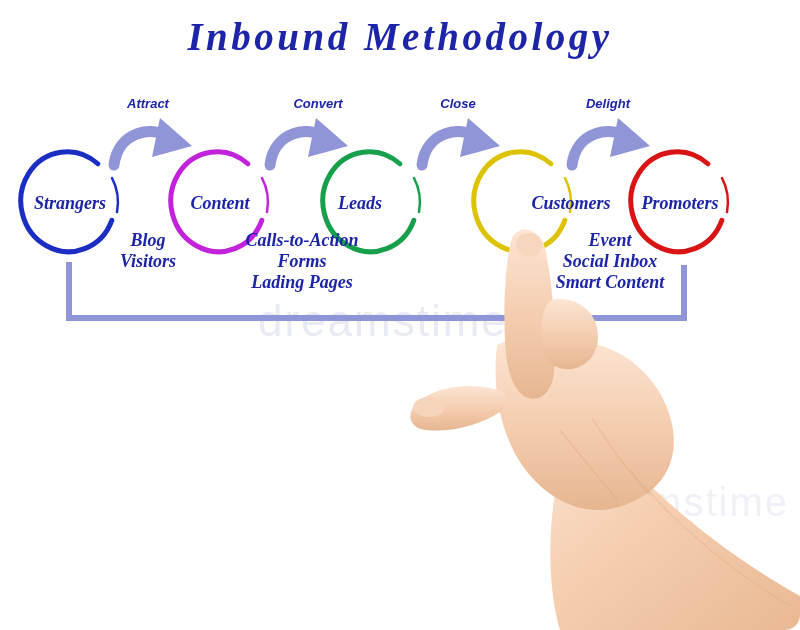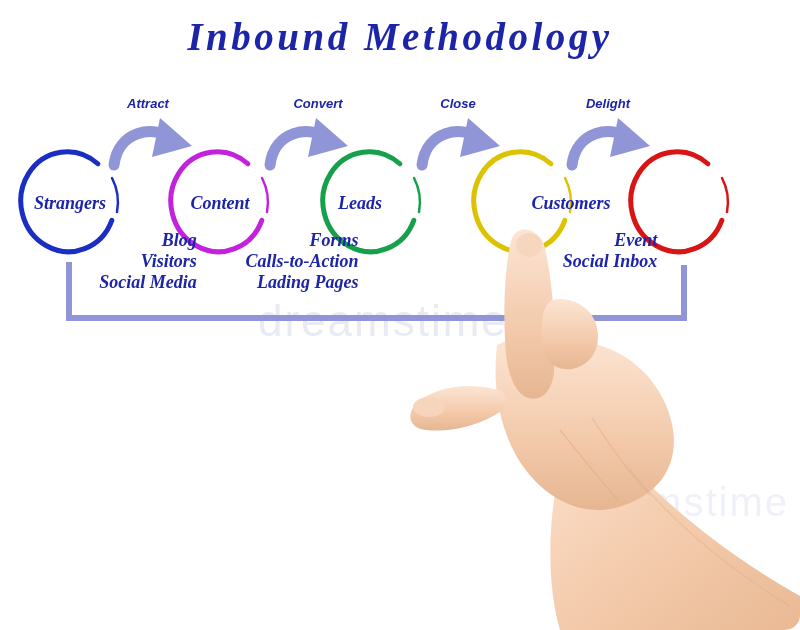--- a/index.html
+++ b/index.html
@@ -74,21 +74,21 @@
     font-family: "Liberation Serif", "DejaVu Serif", serif;
     font-style: italic;
     font-weight: bold;
     font-size: 18px;
     line-height: 1.18;
     color: #1c24a8;
     text-align: center;
     white-space: nowrap;
     transform: translateX(-50%);
   }
-  .tactics div { white-space: nowrap; text-align: right; }
+  .tactics div { white-space: nowrap; }
 
   
   #watermark {
     position: absolute;
     left: 258px;
     top: 296px;
     font-family: "Liberation Sans", "DejaVu Sans", sans-serif;
     font-size: 44px;
     letter-spacing: 2px;
     color: rgba(140,150,200,0.20);
@@ -227,29 +227,30 @@
 
   <div class="stage-label" style="left:148px; top:96px;">Attract</div>
   <div class="stage-label" style="left:318px; top:96px;">Convert</div>
   <div class="stage-label" style="left:458px; top:96px;">Close</div>
   <div class="stage-label" style="left:608px; top:96px;text-align:right;">Delight</div>
 
   <div class="node-label" style="left:70px;  top:203px;">Strangers</div>
   <div class="node-label" style="left:220px; top:203px;">Content</div>
   <div class="node-label" style="left:360px; top:203px;">Leads</div>
   <div class="node-label" style="left:523px; top:203px;margin-left:48px;">Customers</div>
+  <div class="node-label" style="left:680px; top:203px;">Promoters</div>
 
   <div class="tactics" style="left:148px; top:230px;">
     <div>Blog</div>
     <div>Visitors</div>
-    <div>Social Media</div>
   </div>
   <div class="tactics" style="left:302px; top:230px;">
+    <div>Calls-to-Action</div>
     <div>Forms</div>
-    <div>Calls-to-Action</div>
     <div>Lading Pages</div>
   </div>
   <div class="tactics" style="left:610px; top:230px;">
     <div>Event</div>
     <div>Social Inbox</div>
+    <div>Smart Content</div>
   </div>
 
 </div>
 
 </body></html>

